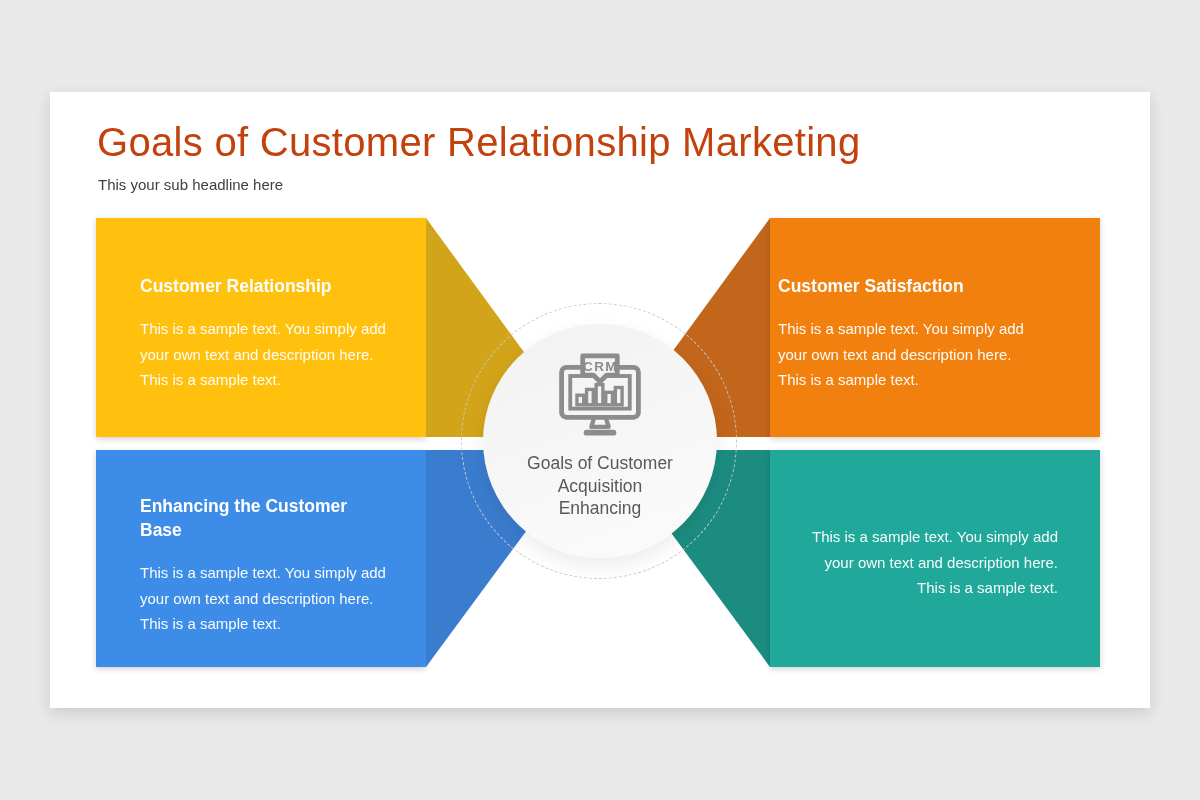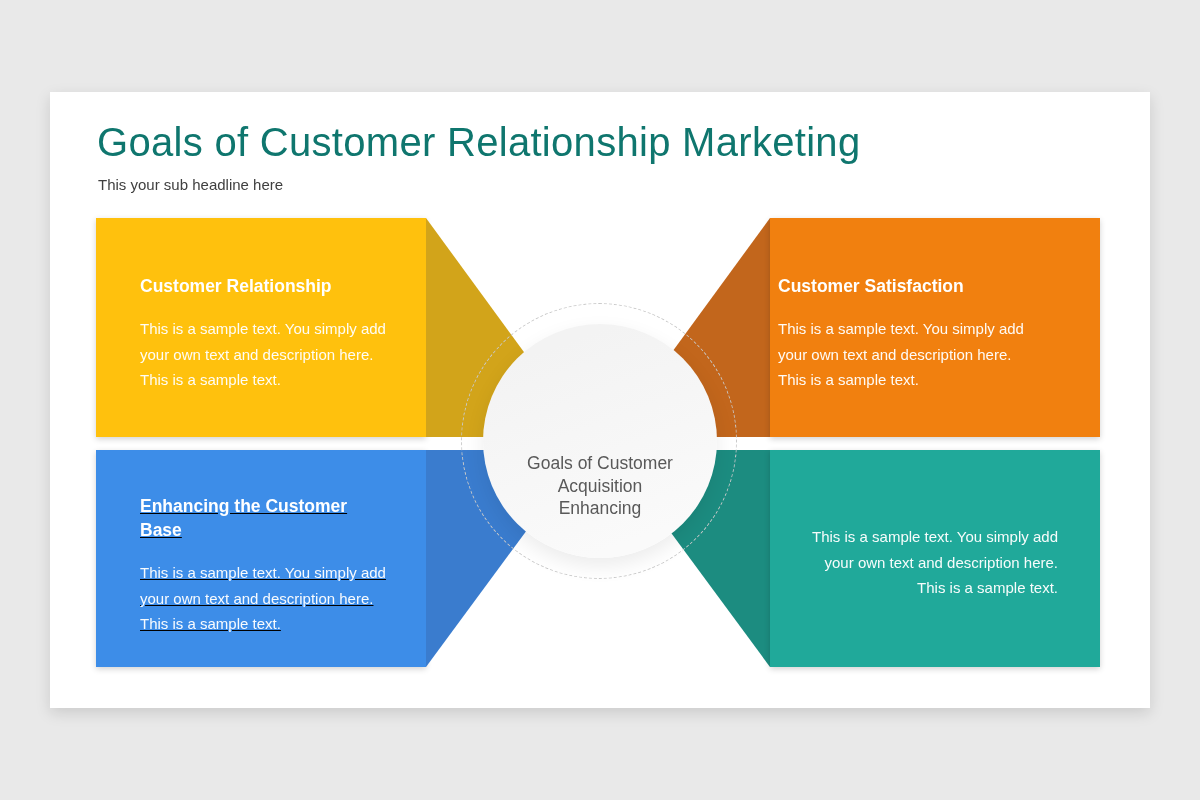--- a/index.html
+++ b/index.html
@@ -1,40 +1,40 @@
 <!DOCTYPE html>
 <html><head>
 <meta charset="utf-8">
 <style>
   html,body{margin:0;padding:0;background:#E9E9E9;}
   .stage{position:relative;width:1200px;height:800px;overflow:hidden;
          font-family:"Liberation Sans", sans-serif;background:#E9E9E9;}
   .card{position:absolute;left:50px;top:92px;width:1100px;height:616px;
         background:#ffffff;box-shadow:0 5px 14px rgba(0,0,0,0.13);z-index:1;}
   .title{position:absolute;left:97px;top:118px;font-size:40px;line-height:48px;
-         color:#0f766e;z-index:5;letter-spacing:0.3px;}
+         color:#c2410c;z-index:5;letter-spacing:0.3px;}
   .subtitle{position:absolute;left:98px;top:176px;font-size:15px;color:#404040;z-index:5;}
 
   
   .shape{position:absolute;z-index:2;}
   .rect{box-shadow:0 2px 6px rgba(0,0,0,0.18);}
   .rect-tl{left:96px;top:218px;width:330px;height:219px;}
   .fold-tl{left:426px;top:218px;width:160px;height:219px;clip-path:polygon(0 0,100% 100%,0 100%);}
   .fold-tr{left:610px;top:218px;width:160px;height:219px;clip-path:polygon(100% 0,100% 100%,0 100%);}
   .rect-tr{left:770px;top:218px;width:330px;height:219px;}
   .rect-bl{left:96px;top:450px;width:330px;height:217px;}
   .fold-bl{left:426px;top:450px;width:160px;height:217px;clip-path:polygon(0 0,100% 0,0 100%);}
   .fold-br{left:610px;top:450px;width:160px;height:217px;clip-path:polygon(0 0,100% 0,100% 100%);}
   .rect-br{left:770px;top:450px;width:330px;height:217px;}
 
   
   .content{position:absolute;z-index:6;width:280px;}
   .content-tl{left:140px;top:274px;text-align:left;}
   .content-tr{right:142px;top:274px;}
-  .content-bl{left:140px;top:494px;text-align:left;text-decoration:underline;}
+  .content-bl{left:140px;top:494px;text-align:left;}
   .content-br{right:142px;top:506px;text-align:right;}
   .block-title{font-size:17.5px;font-weight:bold;color:#ffffff;line-height:24px;}
   .narrow{max-width:235px;}
   .block-body{margin-top:18px;}
   .body-line{font-size:15px;color:rgba(255,255,255,0.96);line-height:25.5px;white-space:nowrap;}
 
   
   .dashed-ring{position:absolute;left:461px;top:303px;width:274px;height:274px;
                border:1px dashed #C9C9C9;border-radius:50%;z-index:3;}
   .hub-circle{position:absolute;left:483px;top:324px;width:234px;height:234px;border-radius:50%;
@@ -97,19 +97,39 @@
     <div class="block-body">
       <div class="body-line">This is a sample text. You simply add</div>
       <div class="body-line">your own text and description here.</div>
       <div class="body-line">This is a sample text.</div>
     </div>
   </div>
 
   <div class="dashed-ring"></div>
   <div class="hub-circle"></div>
 
+  <div class="hub-icon">
+    <svg width="100" height="96" viewBox="0 0 104 100" fill="none">
+
+      <rect x="12" y="16" width="80" height="52" rx="5" stroke="#8C8C8C" stroke-width="5"></rect>
+
+      <rect x="21" y="25" width="62" height="34" stroke="#8C8C8C" stroke-width="4"></rect>
+
+      <rect x="28" y="45" width="7" height="10" stroke="#8C8C8C" stroke-width="3.5"></rect>
+      <rect x="38" y="39" width="7" height="16" stroke="#8C8C8C" stroke-width="3.5"></rect>
+      <rect x="48" y="34" width="7" height="21" stroke="#8C8C8C" stroke-width="3.5"></rect>
+      <rect x="58" y="42" width="7" height="13" stroke="#8C8C8C" stroke-width="3.5"></rect>
+      <rect x="68" y="37" width="7" height="18" stroke="#8C8C8C" stroke-width="3.5"></rect>
+
+      <path d="M46,68 L43,78 L61,78 L58,68" stroke="#8C8C8C" stroke-width="4.5" stroke-linejoin="round"></path>
+      <path d="M38,84 H66" stroke="#8C8C8C" stroke-width="6" stroke-linecap="round"></path>
+
+      <path d="M34,4 H70 V24 H59 L52,31 L45,24 H34 Z" fill="#f3f3f3" stroke="#8C8C8C" stroke-width="5" stroke-linejoin="round"></path>
+      <text x="52.5" y="20" text-anchor="middle" font-family="Liberation Sans, sans-serif" font-size="14" font-weight="bold" letter-spacing="1.5" fill="#8C8C8C">CRM</text>
+    </svg>
+  </div>
 
   <div class="hub-label">
     <div>Goals of Customer</div>
     <div>Acquisition</div>
     <div>Enhancing</div>
   </div>
 </div>
 
 </body></html>

